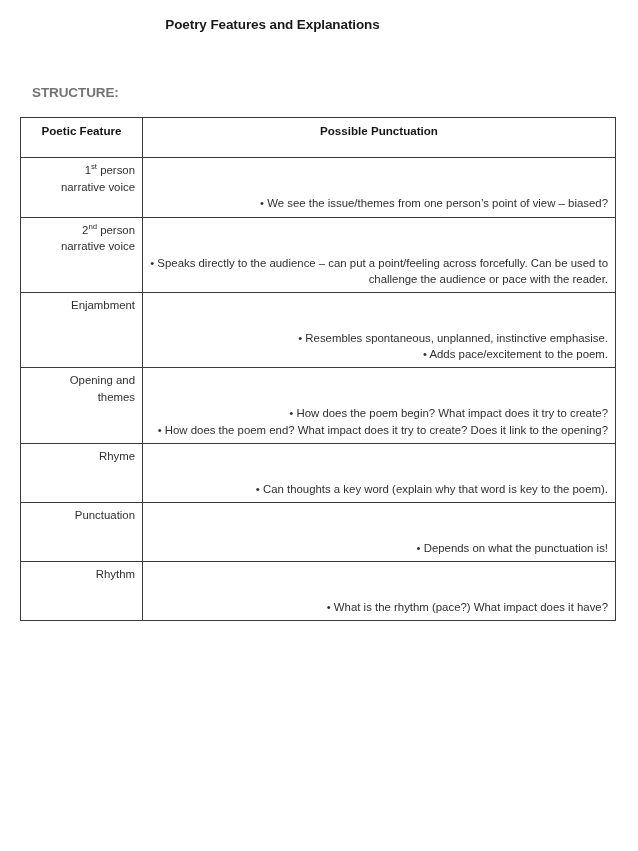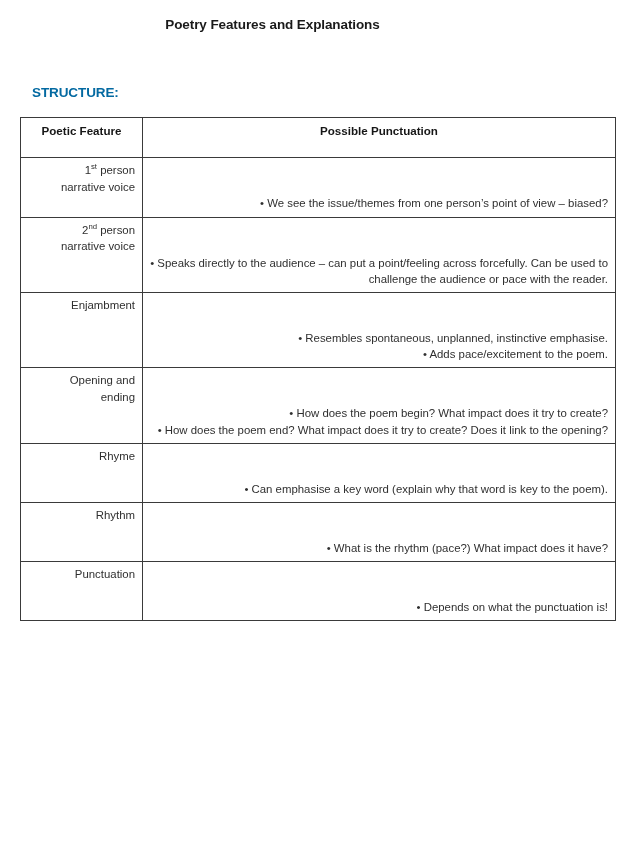--- a/index.html
+++ b/index.html
@@ -28,21 +28,21 @@
     font-weight: bold;
     color: #1a1a1a;
     letter-spacing: -0.1px;
     margin: 0;
     padding-top: 17px;
   }
 
   .section-heading {
     font-size: 13.5px;
     font-weight: bold;
-    color: #0369a1;
+    color: #737373;
     margin: 0;
     padding-left: 32px;
     padding-top: 53px;
     letter-spacing: -0.1px;
   }
 
   .table-wrap {
     padding-left: 20px;
     padding-top: 17px;
   }
@@ -162,52 +162,52 @@
           </td>
           <td class="explanation-cell">
             <span class="bullet-line">• Resembles spontaneous, unplanned, instinctive emphasise.</span>
             <span class="bullet-line">• Adds pace/excitement to the poem.</span>
           </td>
         </tr>
 
         <tr class="row-h-three">
           <td class="feature-cell">
             <span class="feature-line">Opening and</span>
-            <span class="feature-line">ending</span>
+            <span class="feature-line">themes</span>
           </td>
           <td class="explanation-cell">
             <span class="bullet-line">• How does the poem begin? What impact does it try to create?</span>
             <span class="bullet-line">• How does the poem end? What impact does it try to create? Does it link to the opening?</span>
           </td>
         </tr>
 
         <tr class="row-h-one">
           <td class="feature-cell">
             <span class="feature-line">Rhyme</span>
           </td>
           <td class="explanation-cell">
-            <span class="bullet-line">• Can emphasise a key word (explain why that word is key to the poem).</span>
+            <span class="bullet-line">• Can thoughts a key word (explain why that word is key to the poem).</span>
           </td>
         </tr>
 
         <tr class="row-h-one">
           <td class="feature-cell">
+            <span class="feature-line">Punctuation</span>
+          </td>
+          <td class="explanation-cell">
+            <span class="bullet-line">• Depends on what the punctuation is!</span>
+          </td>
+        </tr>
+
+        <tr class="row-h-one">
+          <td class="feature-cell">
             <span class="feature-line">Rhythm</span>
           </td>
           <td class="explanation-cell">
             <span class="bullet-line">• What is the rhythm (pace?) What impact does it have?</span>
-          </td>
-        </tr>
-
-        <tr class="row-h-one">
-          <td class="feature-cell">
-            <span class="feature-line">Punctuation</span>
-          </td>
-          <td class="explanation-cell">
-            <span class="bullet-line">• Depends on what the punctuation is!</span>
           </td>
         </tr>
 
       </tbody>
     </table>
   </div>
 
 </div>
 
 </body></html>

